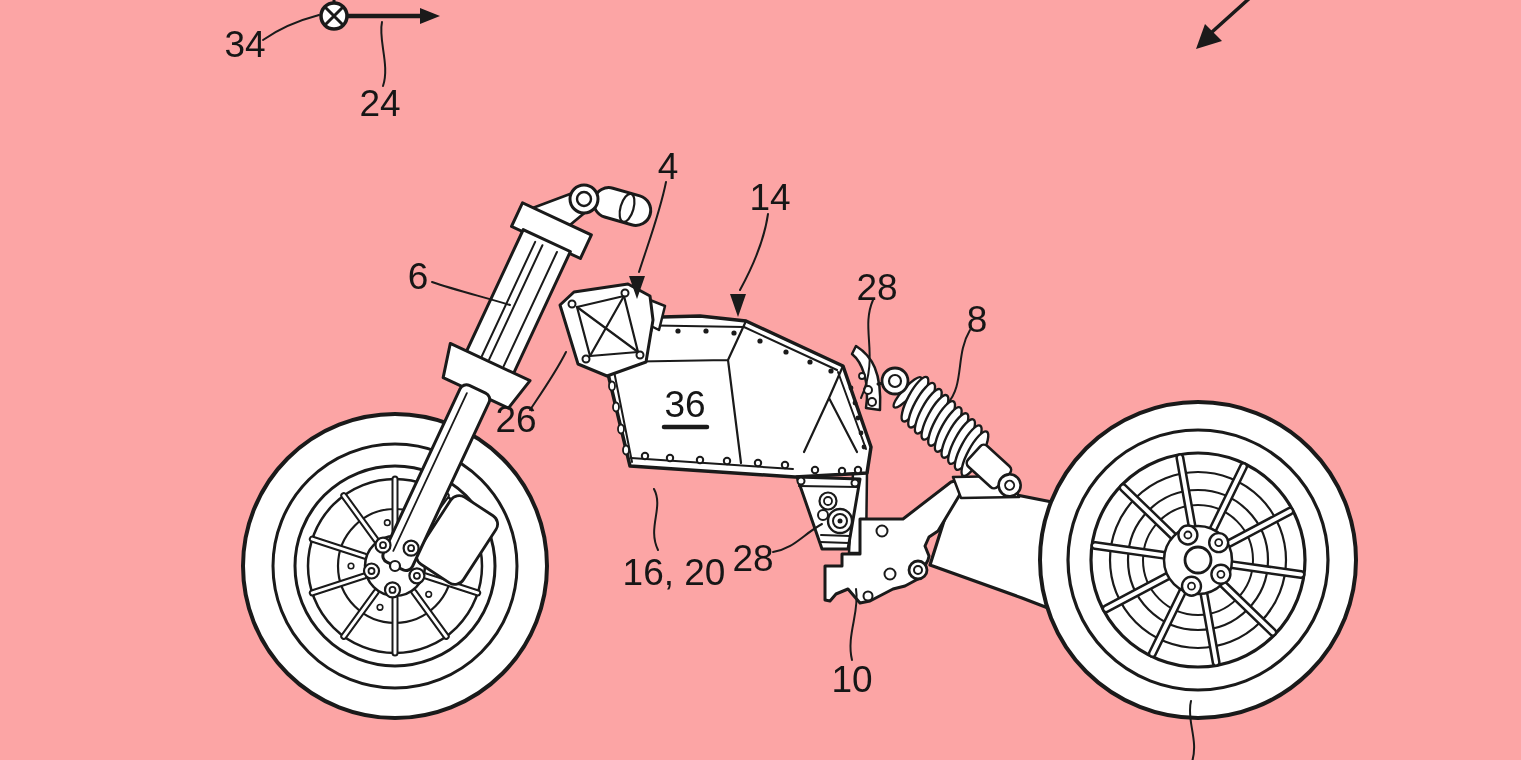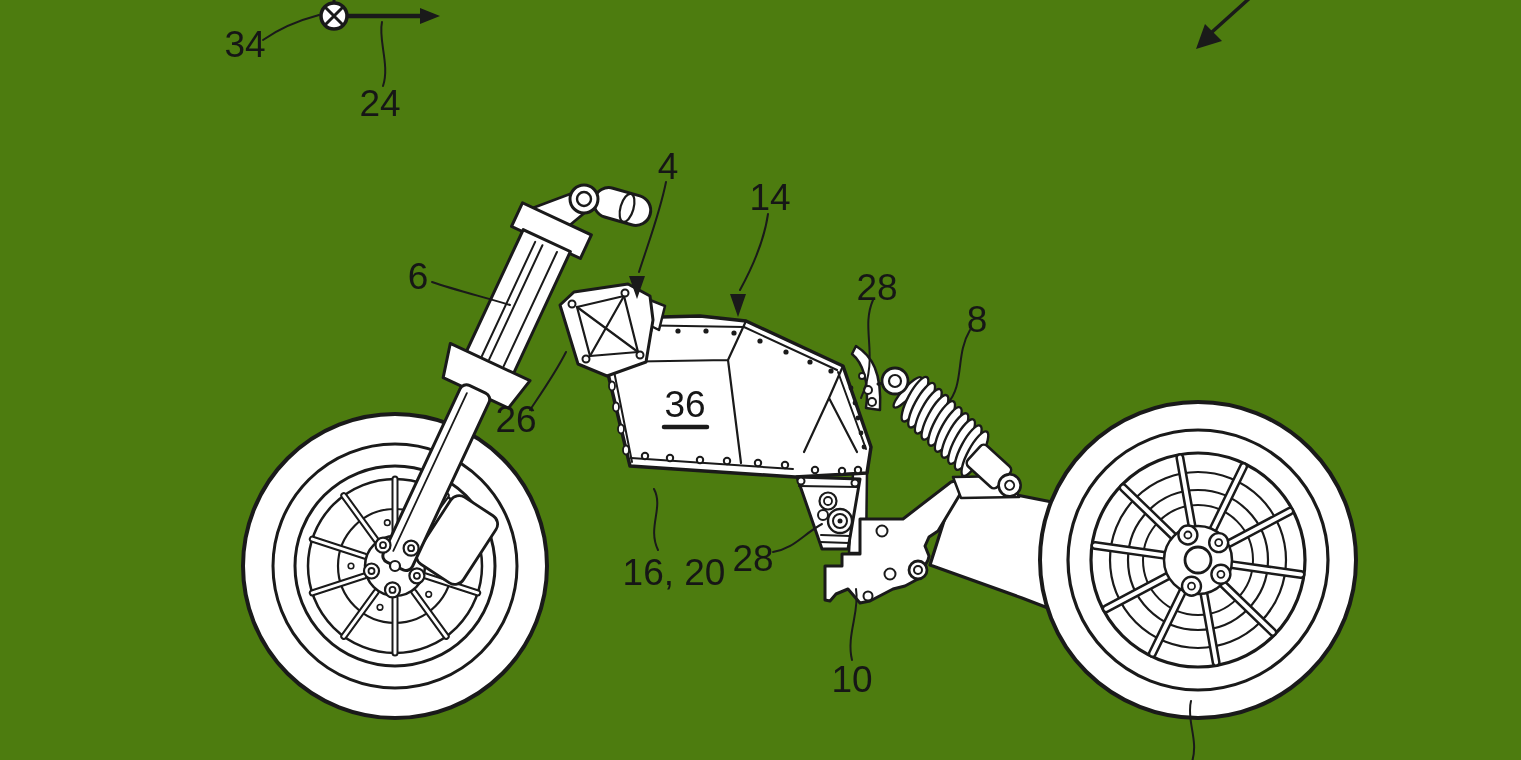--- a/index.html
+++ b/index.html
@@ -1,17 +1,17 @@
 <!DOCTYPE html>
 <html><head>
 <meta charset="utf-8">
 <style>
   * { margin:0; padding:0; box-sizing:border-box; }
   html,body { background:#ffffff; }
-  .stage { position:relative; width:1521px; height:760px; background:#4d7c0f; overflow:hidden;
+  .stage { position:relative; width:1521px; height:760px; background:#fca5a5; overflow:hidden;
            font-family:"Liberation Sans", sans-serif; }
   svg { position:absolute; left:0; top:0; }
   .ol { stroke:#1a1a1a; fill:none; stroke-linecap:round; stroke-linejoin:round; }
   .wh { stroke:#1a1a1a; fill:#ffffff; stroke-linecap:round; stroke-linejoin:round; }
   .bk { fill:#1a1a1a; stroke:none; }
   .wt { stroke:#ffffff; fill:none; stroke-linecap:round; }
   .lbl { font-family:"Liberation Sans", sans-serif; font-size:37px; fill:#161616; }
 </style>
 </head>
 <body>

